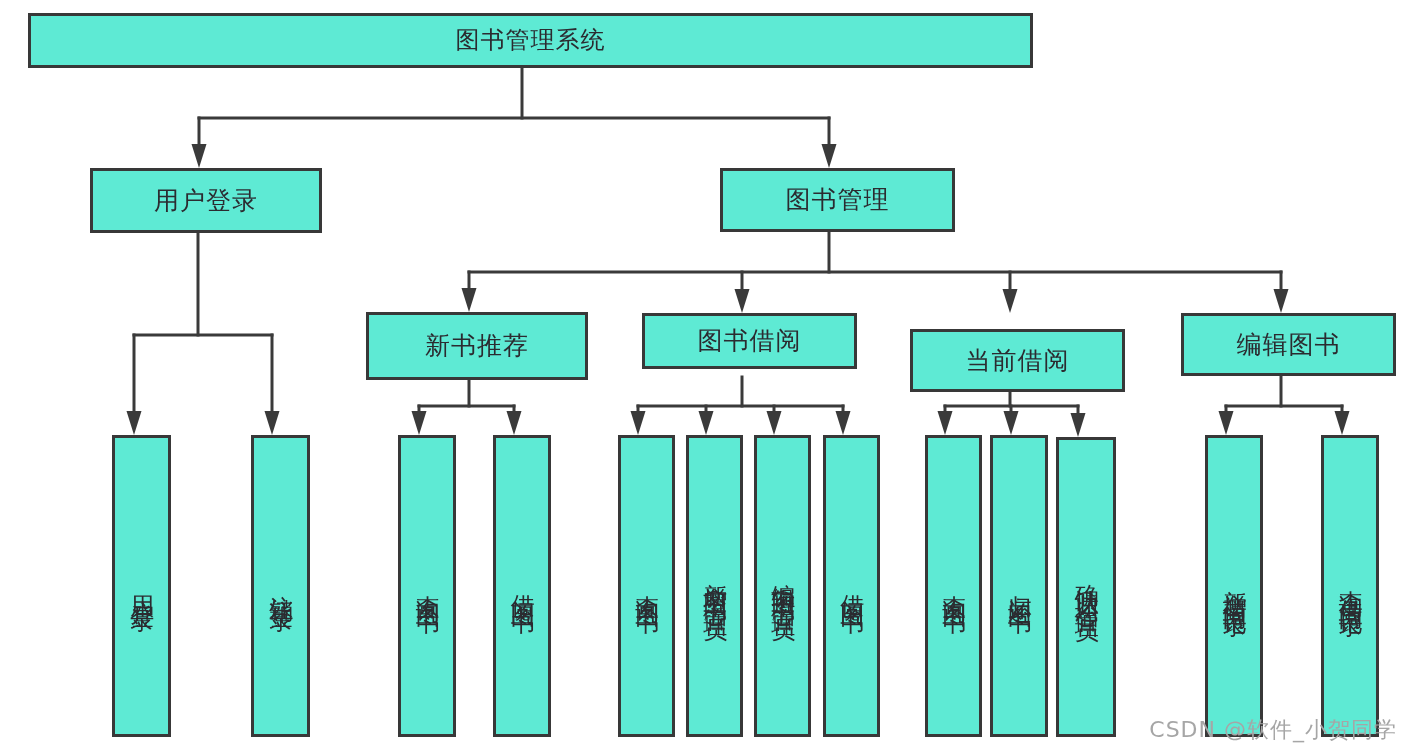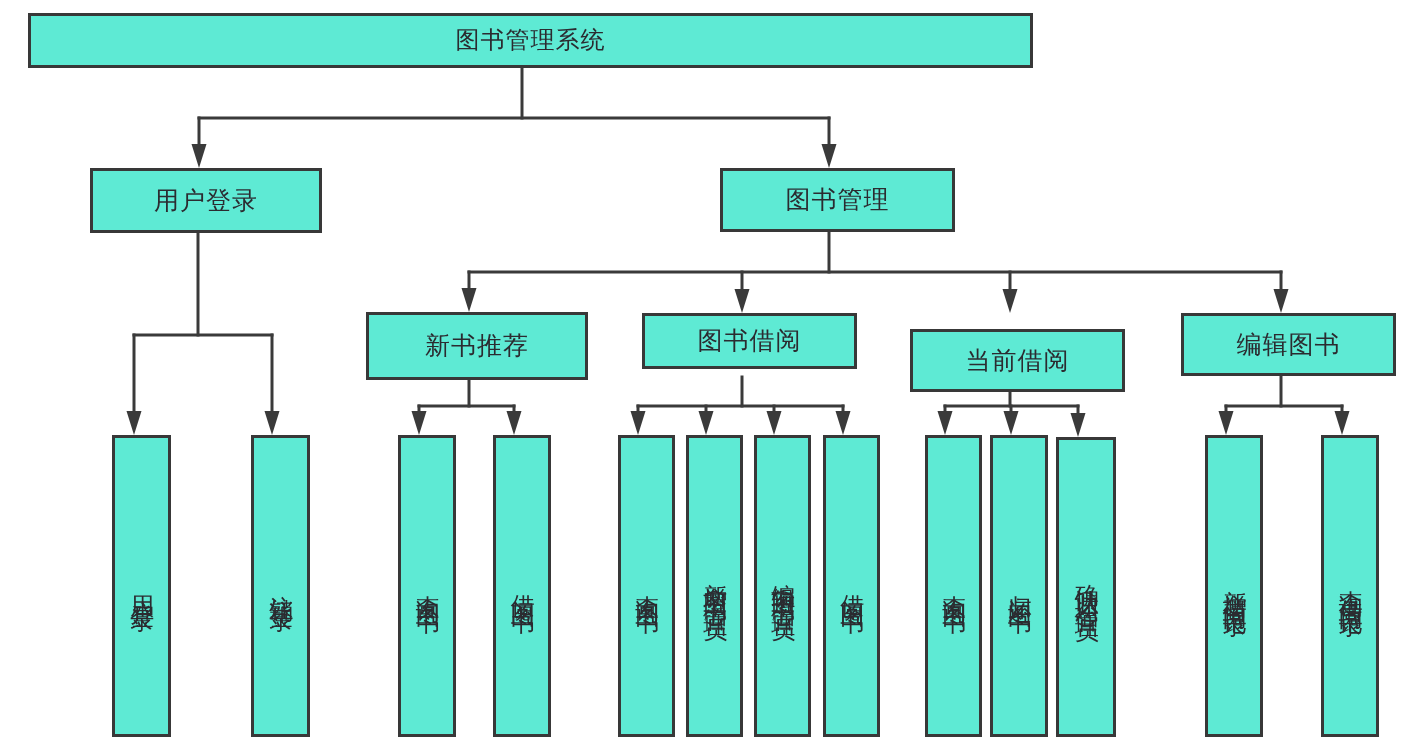--- a/index.html
+++ b/index.html
@@ -187,13 +187,14 @@
       <div class="node vertical" style="left: 1048px; top: 437px; width: 60px; height: 300px; border-color: rgb(56, 56, 56);">
         <span>确认归还（管理员）</span>
       </div>
       <div class="node vertical" style="left: 1197px; top: 435px; width: 58px; height: 302px; border-color: rgb(56, 56, 56);">
         <span>新增借阅记录</span>
       </div>
       <div class="node vertical" style="left: 1313px; top: 435px; width: 58px; height: 302px; border-color: rgb(56, 56, 56);">
         <span>查询借阅记录</span>
       </div>
     </div>
+  <div id="watermark">CSDN @软件_小贺同学</div>
 </div>
 
 </body></html>

